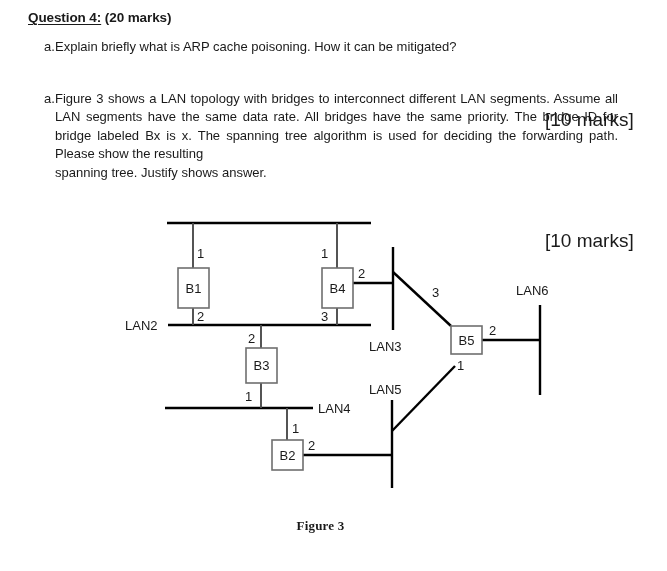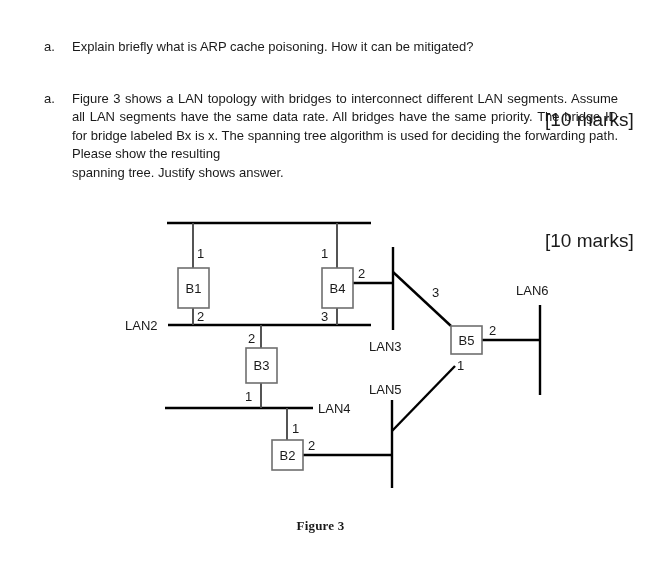--- a/index.html
+++ b/index.html
@@ -43,21 +43,21 @@
     line-height: 1.42;
   }
   .item .marker {
     position: absolute;
     left: 0;
     top: 0;
     width: 20px;
     text-align: left;
   }
   .item .body {
-    margin-left: 28px;
+    margin-left: 11px;
     display: block;
   }
 
   #item-a1 { left: 44px; top: 38px; width: 560px; }
   #item-a1 .body { white-space: nowrap; }
 
   #item-a2 { left: 44px; top: 90px; width: 574px; }
   #item-a2 .body { text-align: justify; }
   #item-a2 .body .lastline { display: block; }
 
@@ -100,20 +100,23 @@
   }
   .lbl-lan { font-size: 13px; }
   .lbl-port { font-size: 13px; }
   .lbl-box { font-size: 13px; }
 </style>
 </head>
 <body>
 
 <div class="page">
 
+  <div class="q-heading">
+    <span class="underlined">Question 4:</span><span> (20 marks)</span>
+  </div>
 
   <div class="item" id="item-a1">
     <span class="marker">a.</span>
     <span class="body">Explain briefly what is ARP cache poisoning. How it can be mitigated?</span>
   </div>
   <div class="marks" id="marks-1">[10 marks]</div>
 
   <div class="item" id="item-a2">
     <span class="marker">a.</span>
     <span class="body">

